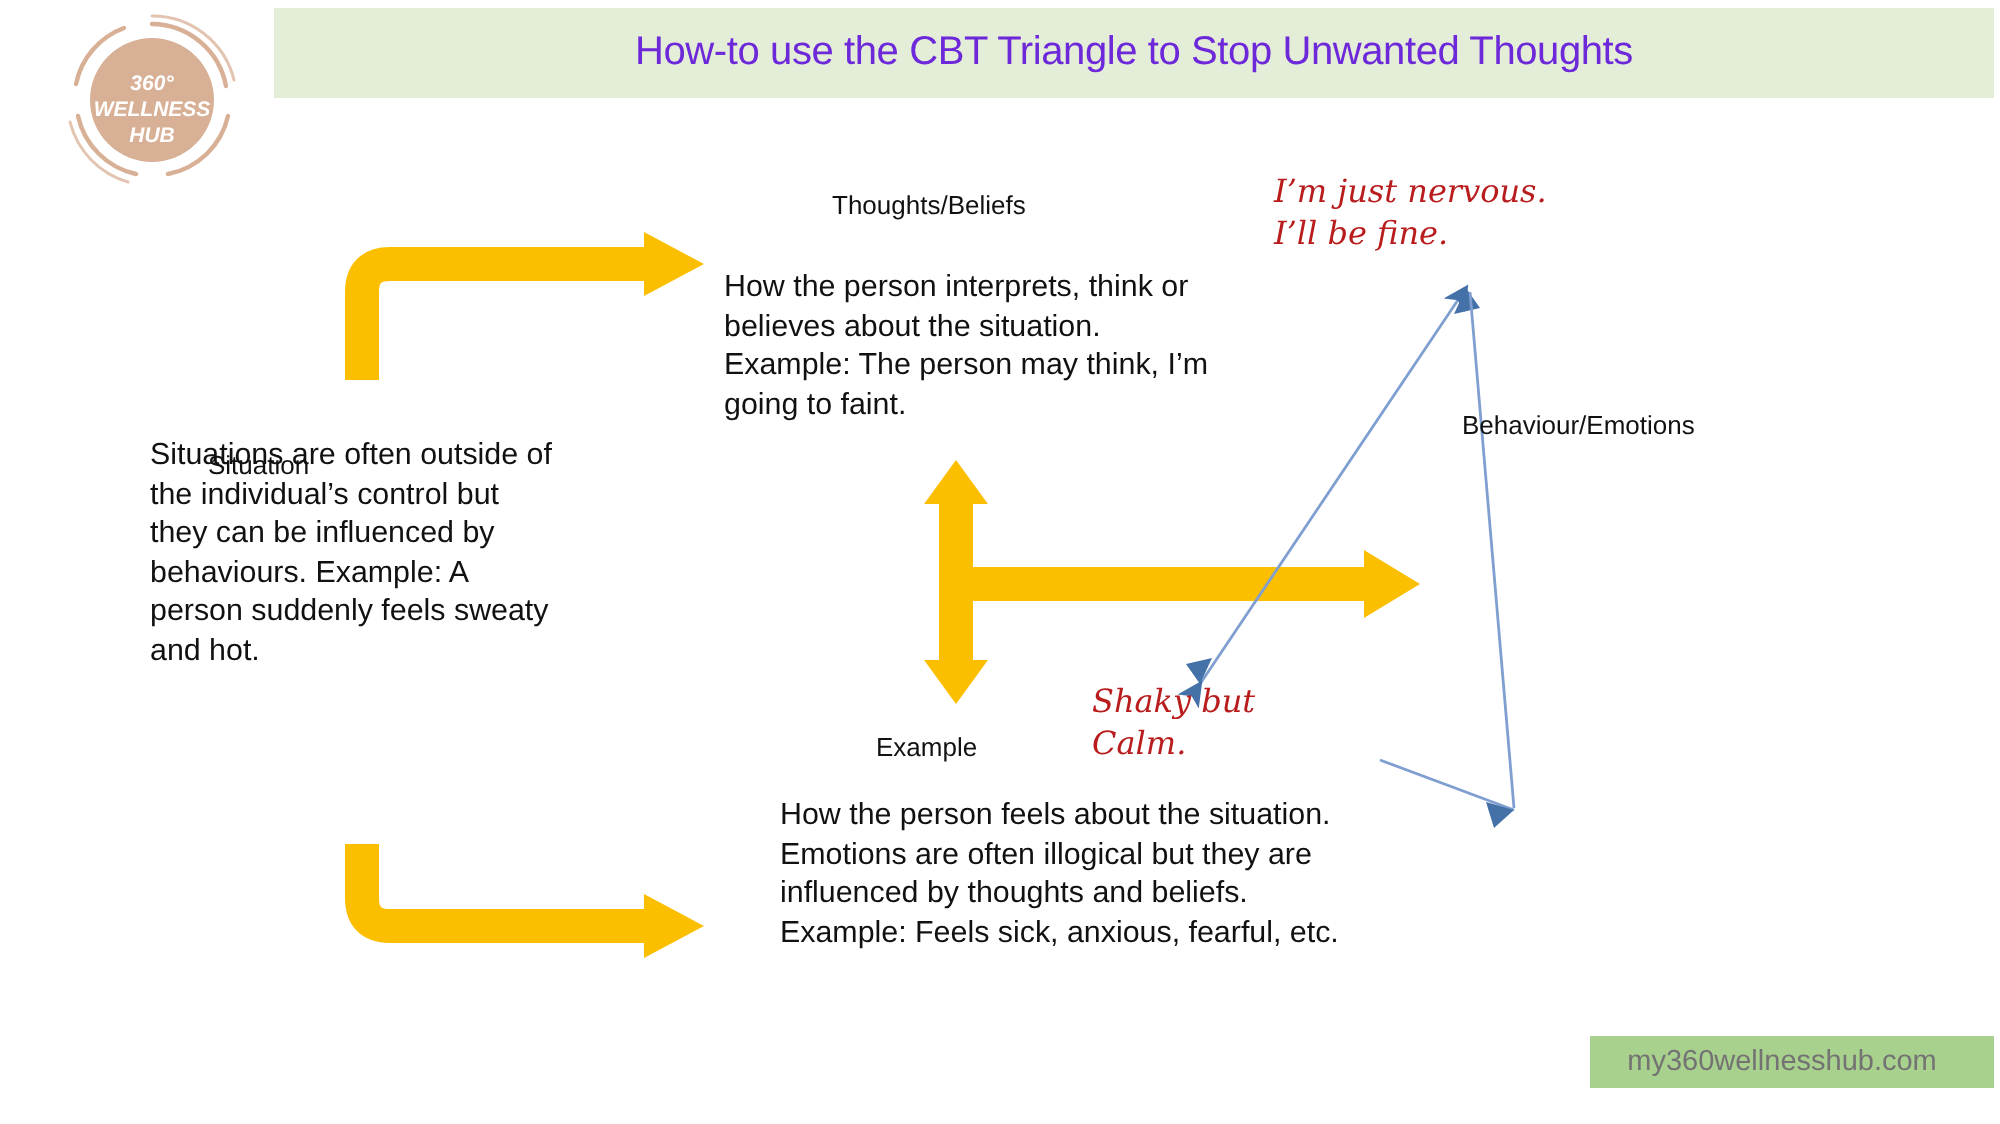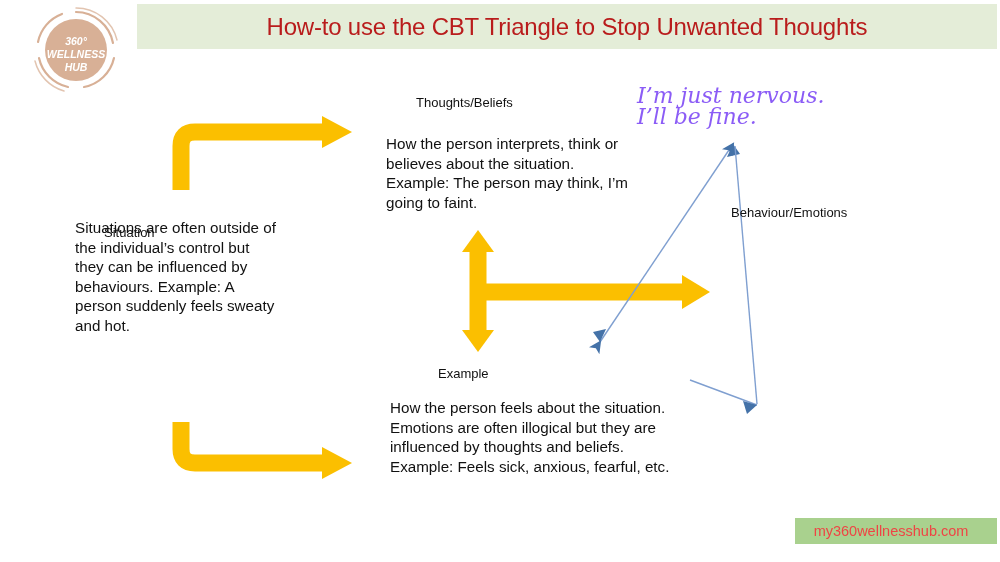--- a/index.html
+++ b/index.html
@@ -13,21 +13,21 @@
   #slide{position:relative;width:1000px;height:562px;background:#fff;}
 
   
   .header-band{
     position:absolute;left:137px;top:4px;width:860px;height:45px;
     background:#e4edd8;
   }
   .header-title{
     position:absolute;left:137px;top:4px;width:860px;height:45px;
     display:flex;align-items:center;justify-content:center;
-    font-size:24px;color:#b91c1c;font-weight:400;
+    font-size:20px;color:#6d28d9;font-weight:400;
     letter-spacing:-0.2px;
     white-space:nowrap;
   }
 
   
   .logo{position:absolute;left:24px;top:3px;width:104px;height:94px;}
   .logo svg{display:block;}
 
   
   .node-title{
@@ -36,48 +36,48 @@
   }
   .node-body{
     position:absolute;font-size:15.2px;line-height:19.6px;color:#111;
     font-weight:400;
   }
 
   #situation-title{left:104px;top:204px;margin-top:21px;}
   #situation-body{left:75px;top:218px;width:205px;}
 
   #thoughts-title{left:416px;top:95px;}
-  #thoughts-body{left:362px;top:134px;width:278px;margin-left:24px;}
+  #thoughts-body{left:362px;top:134px;width:278px;}
 
   #behaviour-title{left:731px;top:205px;}
   #behaviour-body{left:731px;top:240px;width:226px;}
 
   #emotions-title{left:438px;top:366px;}
   #emotions-body{left:362px;top:398px;width:286px;margin-left:28px;}
 
   
   .note{
-    position:absolute;color:#8b5cf6;
+    position:absolute;color:#b91c1c;
     font-family:"DejaVu Serif", serif;
-    font-style:italic;font-size:22px;line-height:20.5px;
+    font-style:italic;font-size:16px;line-height:20.5px;
     white-space:pre-line;
   }
   #note-thoughts{left:637px;top:86px;}
   #note-emotions{left:546px;top:341px;}
   #note-behaviour{left:763px;top:369px;}
 
   
   .footer-band{
     position:absolute;left:795px;top:518px;width:202px;height:26px;
     background:#a9d18e;
   }
   .footer-text{
     position:absolute;left:795px;top:518px;width:192px;height:26px;
     display:flex;align-items:center;justify-content:center;
-    font-size:14.5px;color:#ef4444;
+    font-size:14.5px;color:#737373;
   }
 
   
   .layer{position:absolute;left:0;top:0;width:1000px;height:562px;pointer-events:none;}
 </style>
 </head>
 <body>
 
 <div id="slide">
 
@@ -147,17 +147,19 @@
   <div class="node-body" id="thoughts-body" style="white-space:pre-line;">How the person interprets, think or believes about the situation.
 Example: The person may think, I’m going to faint.</div>
 
   <div class="node-title" id="behaviour-title">Behaviour/Emotions</div>
 
   <div class="node-title" id="emotions-title">Example</div>
   <div class="node-body" id="emotions-body">How the person feels about the situation. Emotions are often illogical but they are influenced by thoughts and beliefs. Example: Feels sick, anxious, fearful, etc.</div>
 
   <div class="note" id="note-thoughts">I’m just nervous.
 I’ll be fine.</div>
+  <div class="note" id="note-emotions">Shaky but
+Calm.</div>
 
   <div class="footer-band"></div>
   <div class="footer-text">my360wellnesshub.com</div>
 
 </div>
 
 </body></html>

